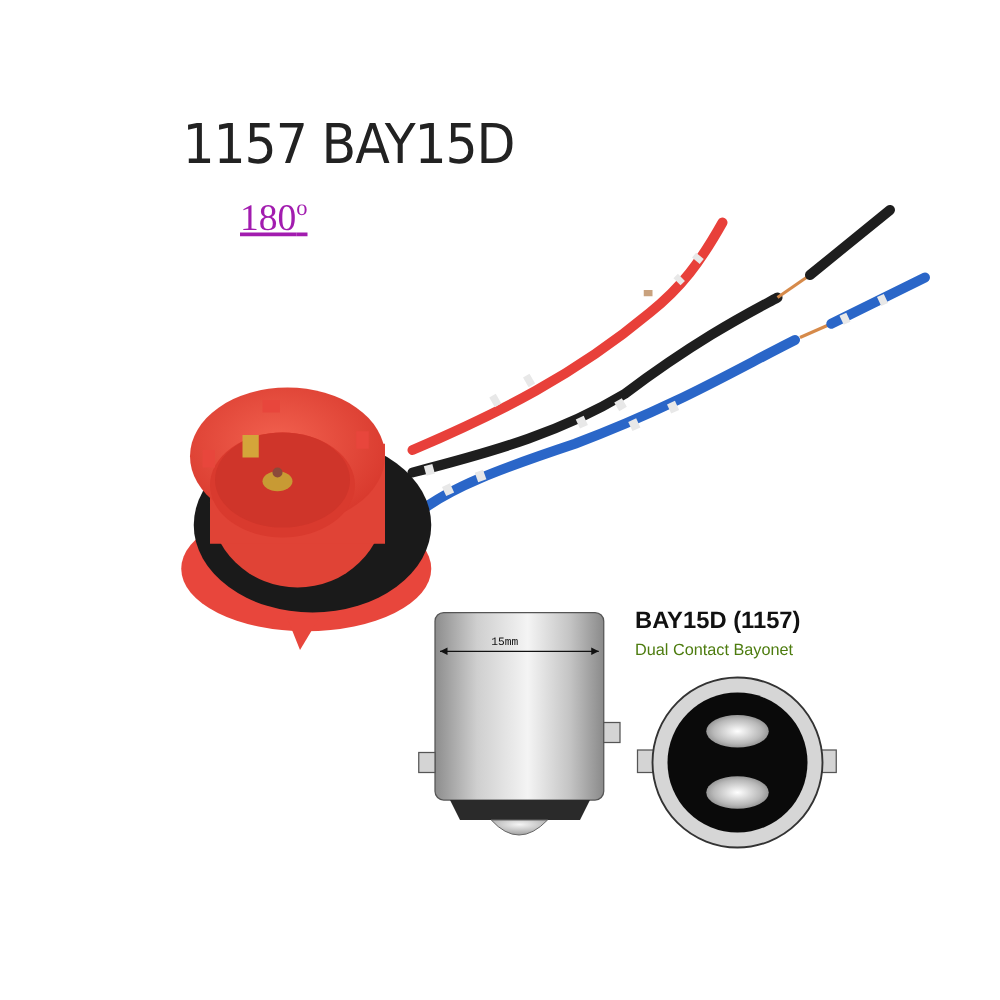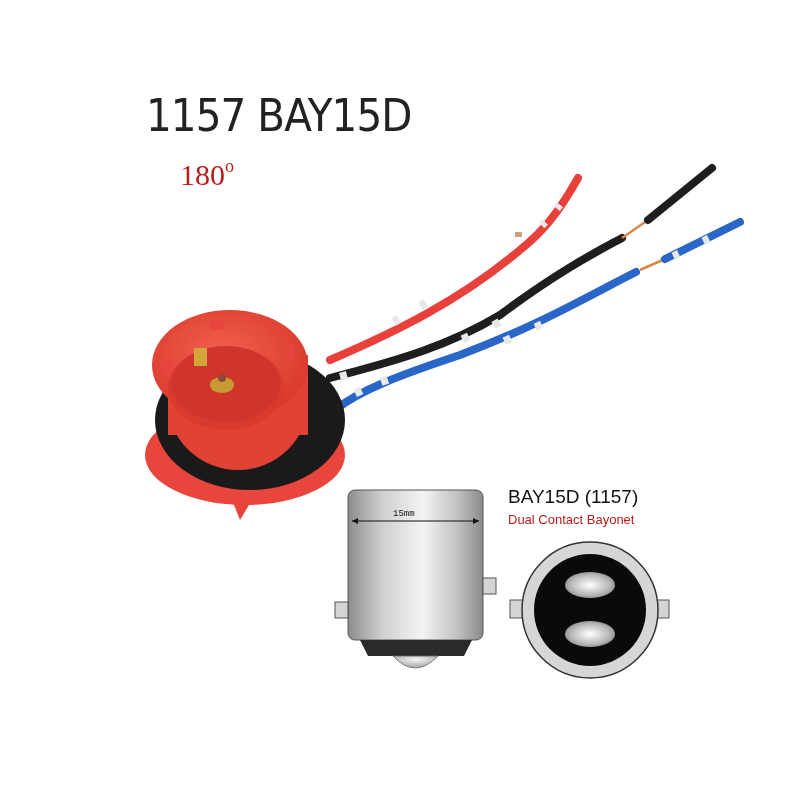--- a/index.html
+++ b/index.html
@@ -1,22 +1,22 @@
 <!DOCTYPE html>
 <html><head>
 <meta charset="utf-8">
 <style>
   html, body { margin:0; padding:0; background:#ffffff; }
   body { width:800px; height:800px; position:relative; overflow:hidden; font-family:"Liberation Sans", sans-serif; }
   .title { position:absolute; left:146px; top:90px; font-family:"DejaVu Sans", sans-serif; font-size:44px; color:#222; letter-spacing:-1px; transform:scaleX(0.92); transform-origin:left top; }
-  .angle { position:absolute; left:180px; top:158px; font-family:"Liberation Serif", serif; font-size:30px; color:#b91c1c; }
+  .angle { position:absolute; left:192px; top:158px; font-family:"Liberation Serif", serif; font-size:30px; color:#a21caf;text-decoration:underline; }
   .angle sup { font-size:18px; vertical-align:top; position:relative; top:-2px; }
   .photo { position:absolute; left:0; top:0; }
-  .diagram-title { position:absolute; left:508px; top:486px; font-family:"Liberation Sans", sans-serif; font-weight:normal; font-size:19px; color:#111; }
-  .diagram-sub { position:absolute; left:508px; top:512px; font-family:"Liberation Sans", sans-serif; font-size:13px; color:#b91c1c; }
+  .diagram-title { position:absolute; left:508px; top:486px; font-family:"Liberation Sans", sans-serif; font-weight:bold; font-size:19px; color:#111; }
+  .diagram-sub { position:absolute; left:508px; top:512px; font-family:"Liberation Sans", sans-serif; font-size:13px; color:#4d7c0f; }
   .dim-label { position:absolute; left:393px; top:509px; font-family:Liberation Mono, monospace; font-size:9px; color:#111; }
 </style>
 </head>
 <body>
 
 <div>
 
   <div class="title">1157 BAY15D</div>
   <div class="angle"><span>180</span><sup>o</sup></div>
 

